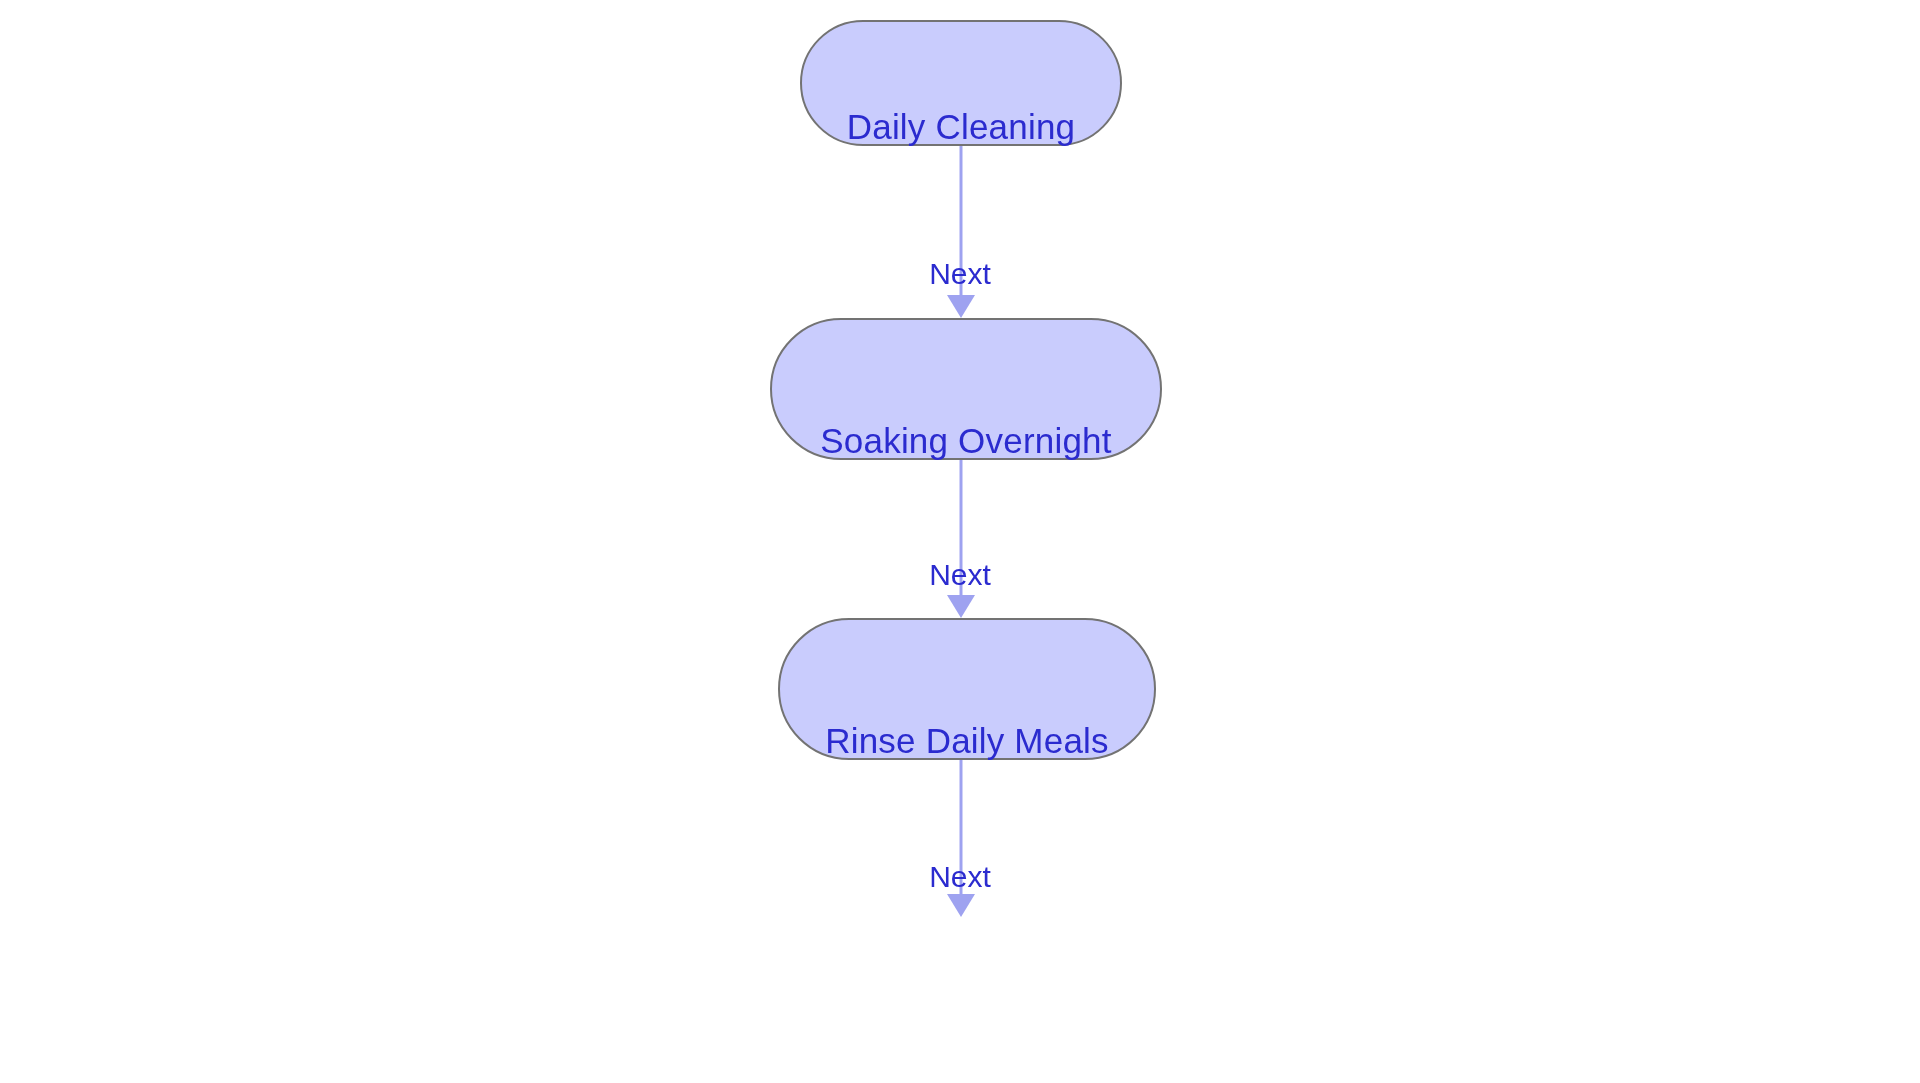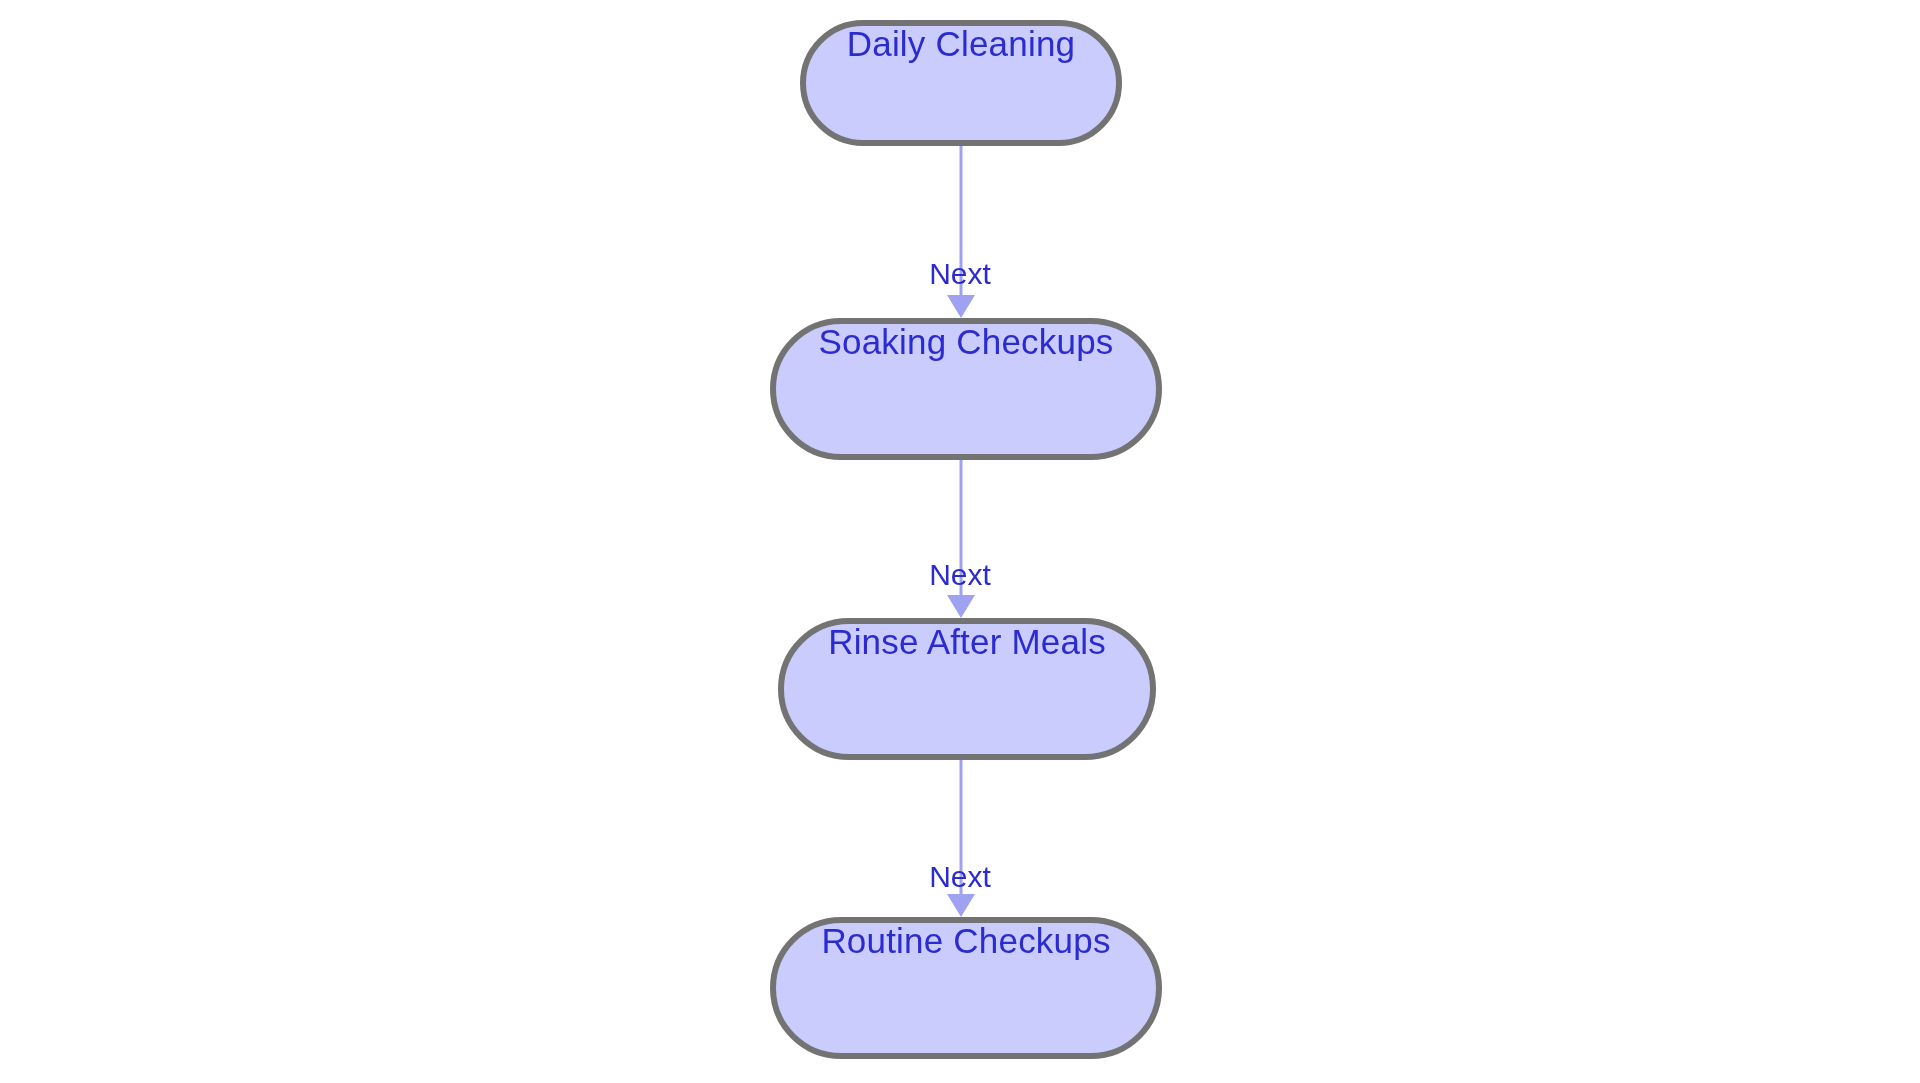--- a/index.html
+++ b/index.html
@@ -21,24 +21,24 @@
     width: 1920px;
     height: 1083px;
     background: #ffffff;
   }
 
   
   .flow-node {
     position: absolute;
     box-sizing: border-box;
     display: flex;
-    align-items: flex-start;
+    align-items: flex-end;
     justify-content: center;
     background: #c9ccfd;
-    border: 6px solid #737373;
+    border: 2px solid #737373;
     border-radius: 70px;
     z-index: 3;
   }
   .flow-node .node-label {
     color: #2b2bcf;
     font-size: 35px;
     font-weight: 400;
     letter-spacing: 0.2px;
     line-height: 1;
     white-space: nowrap;
@@ -117,24 +117,21 @@
 
   <div class="edge-label" id="edge-label-2">Next</div>
 
   <div class="edge-label" id="edge-label-3">Next</div>
 
   <div class="flow-node" id="node-1">
     <span class="node-label">Daily Cleaning</span>
   </div>
 
   <div class="flow-node" id="node-2">
-    <span class="node-label">Soaking Checkups</span>
+    <span class="node-label">Soaking Overnight</span>
   </div>
 
   <div class="flow-node" id="node-3">
-    <span class="node-label">Rinse After Meals</span>
+    <span class="node-label">Rinse Daily Meals</span>
   </div>
 
-  <div class="flow-node" id="node-4">
-    <span class="node-label">Routine Checkups</span>
-  </div>
 
 </div>
 
 </body></html>

